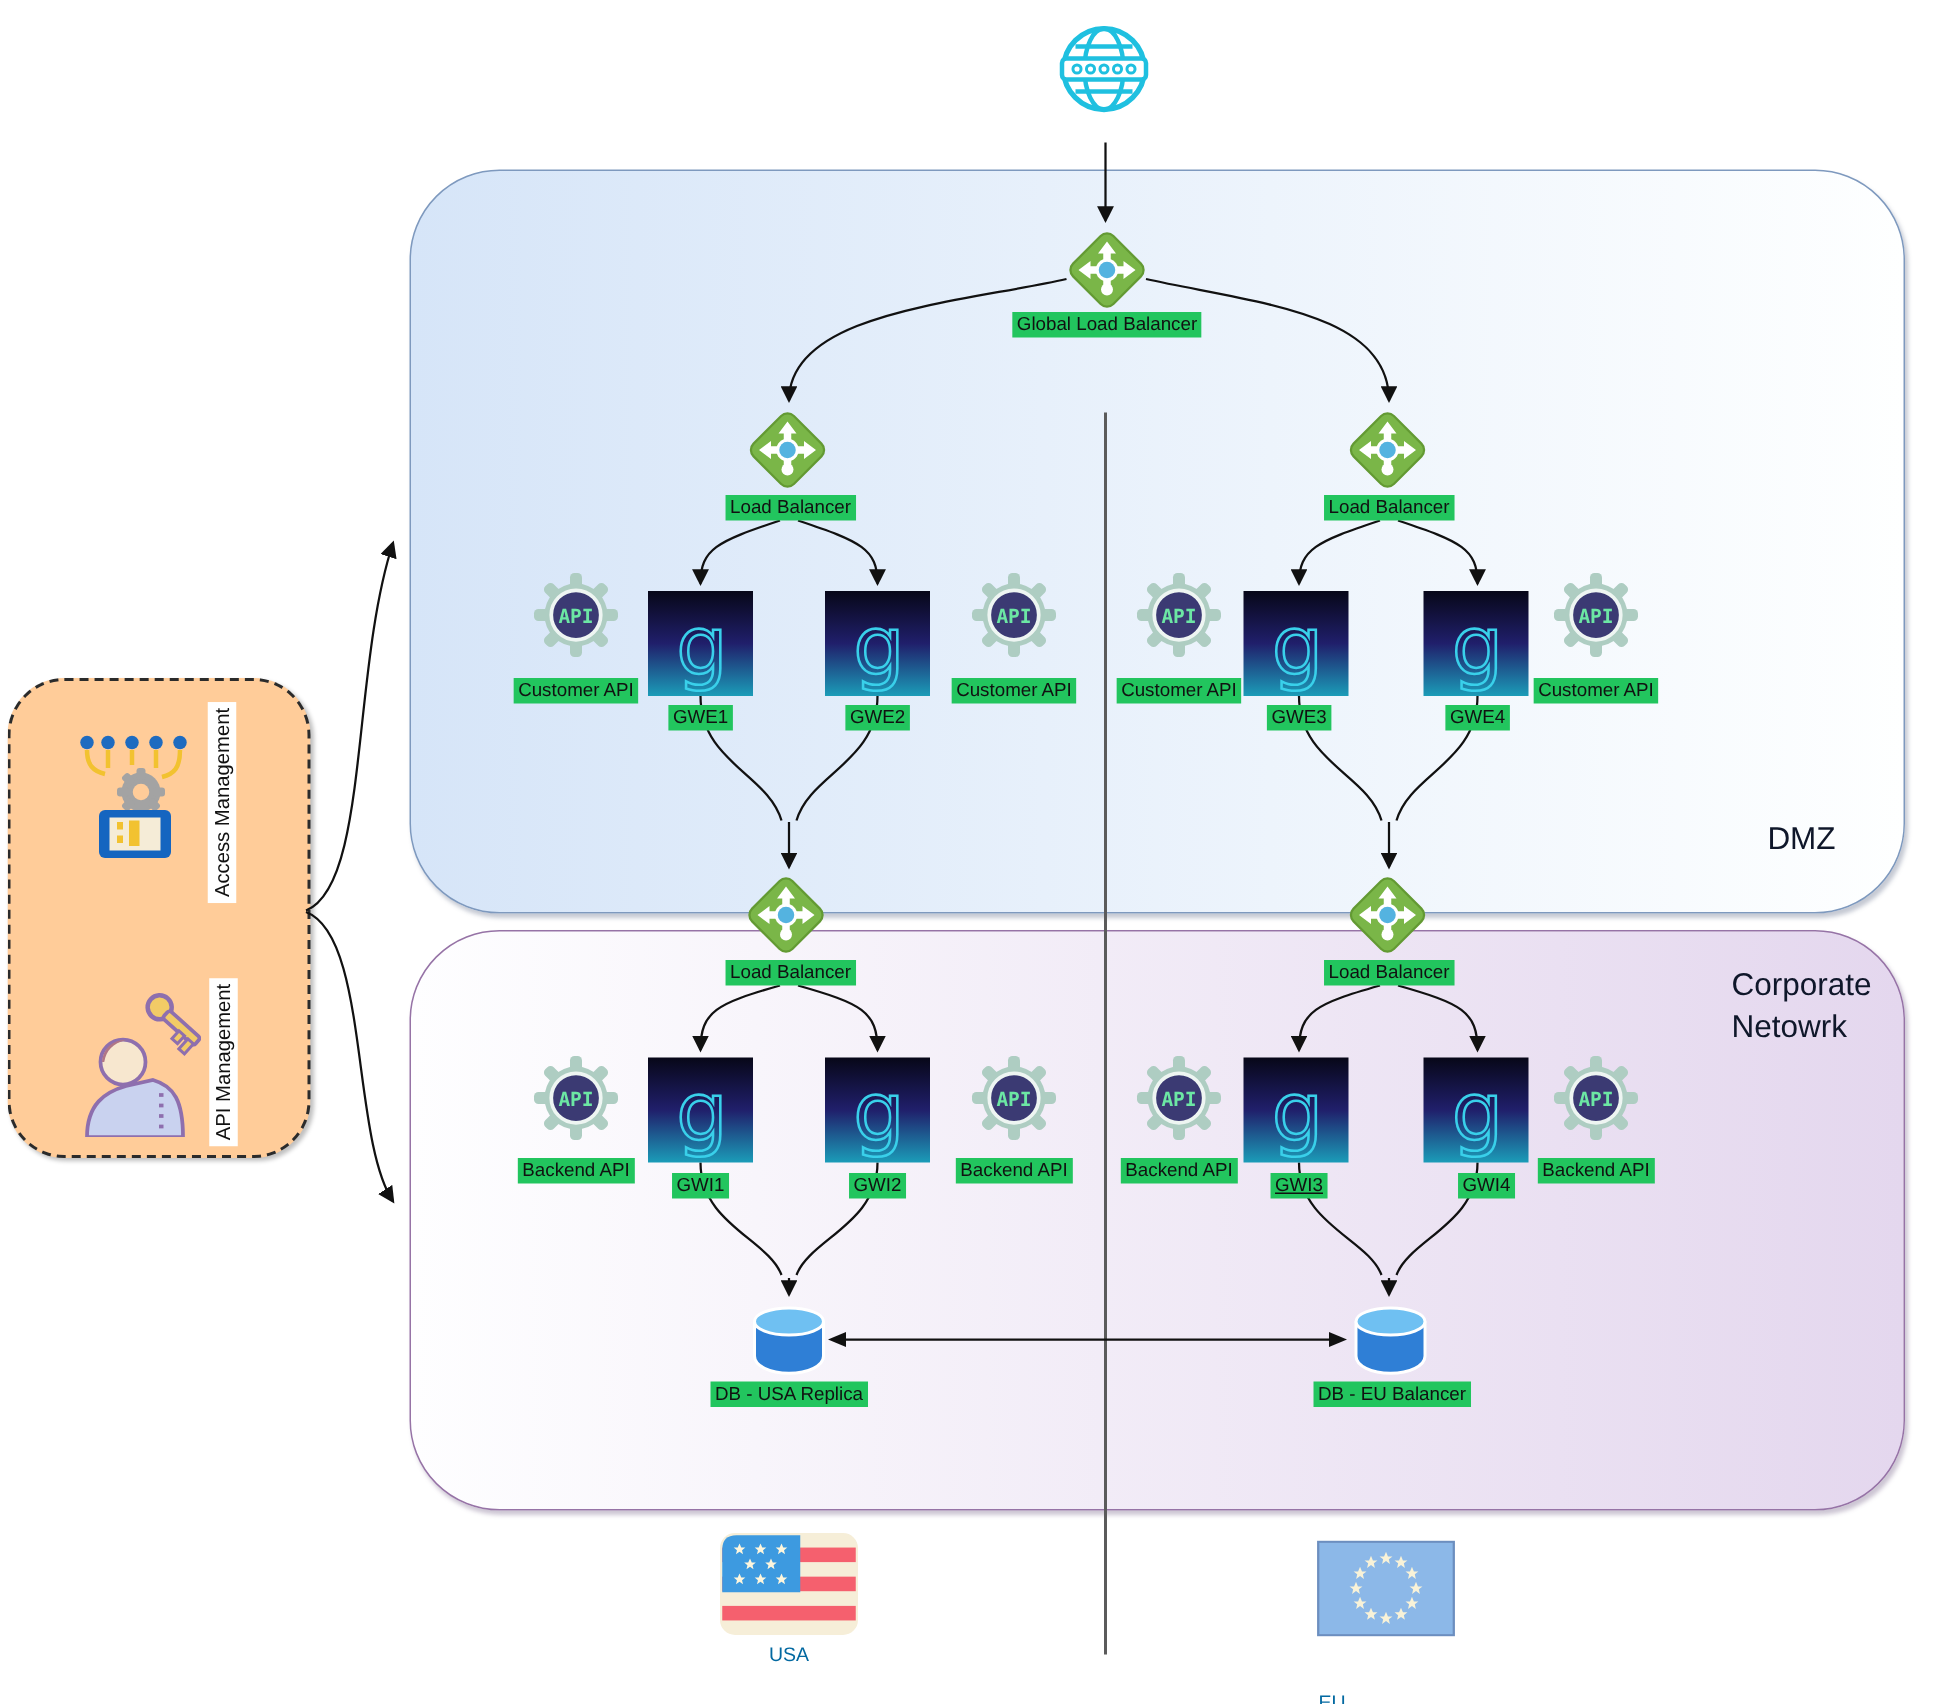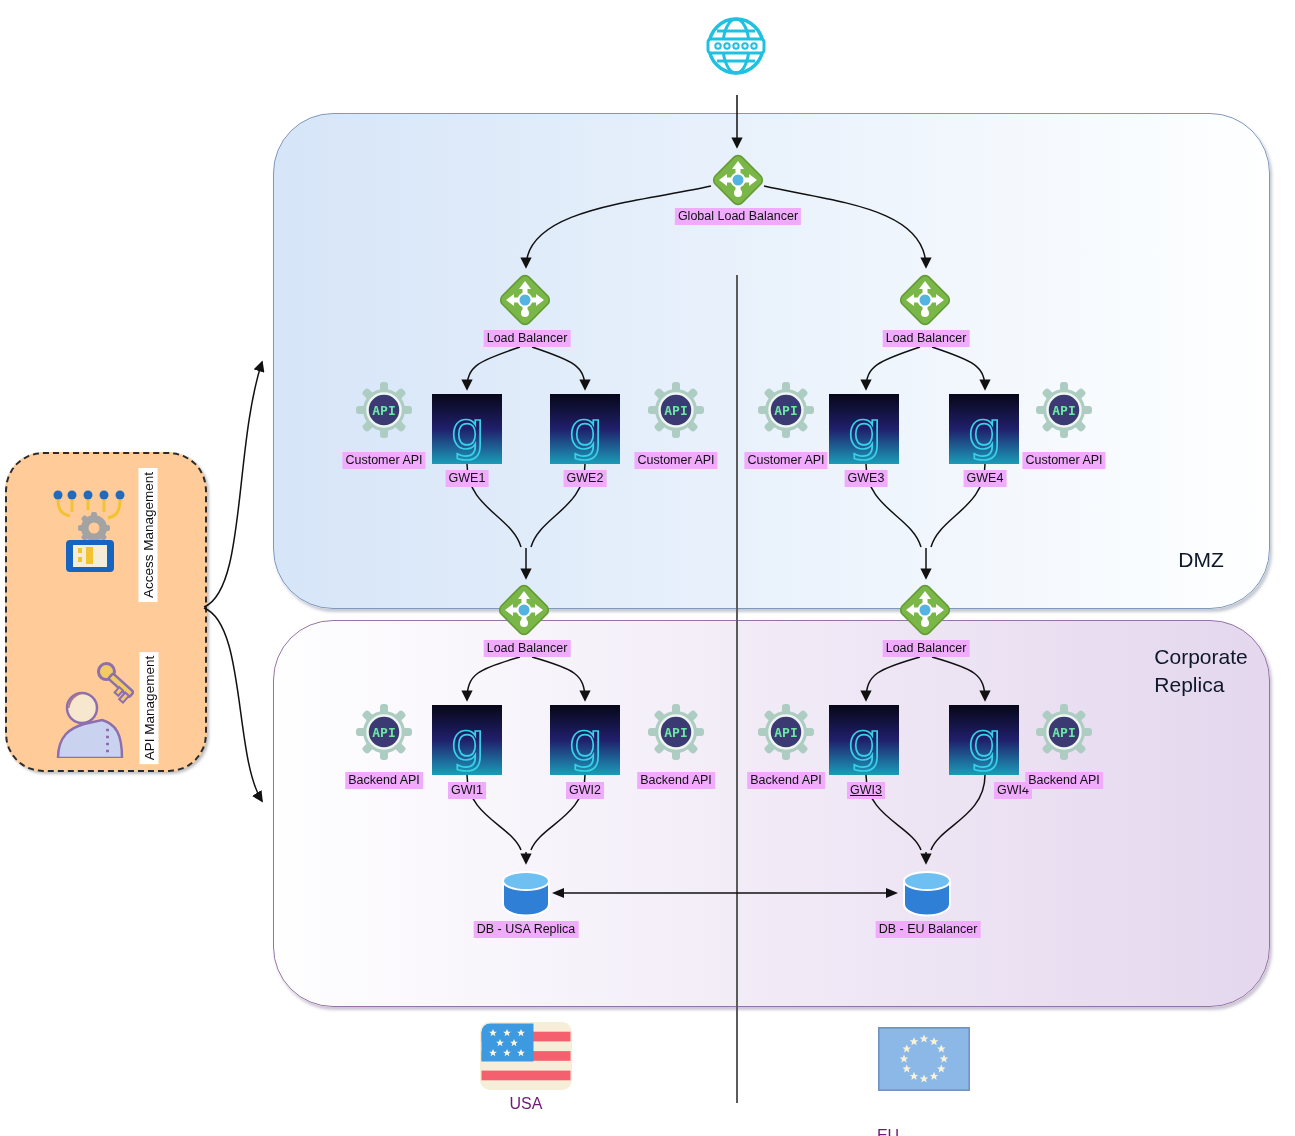--- a/index.html
+++ b/index.html
@@ -23,41 +23,41 @@
     background:#ffcc99;border:2px dashed #2b2b2b;border-radius:38px;
     box-shadow:2px 2px 3px rgba(0,0,0,.25);}
   .vlabel{position:absolute;background:#fff;padding:2px 4px;font-size:13.5px;color:#111;
     white-space:nowrap;transform:translate(-50%,-50%) rotate(-90deg);}
 
   
   #wires{position:absolute;left:0;top:0;width:1295px;height:1136px;z-index:5;pointer-events:none;}
 
   
   .node{position:absolute;z-index:8;}
-  .nlabel{position:absolute;z-index:9;background:#f0abfc;padding:0 3px;font-size:12.5px;
+  .nlabel{position:absolute;z-index:9;background:#22c55e;padding:0 3px;font-size:12.5px;
     line-height:17px;color:#111;transform:translateX(-50%);white-space:nowrap;}
-  .freelabel{position:absolute;z-index:9;font-size:16px;color:#701a75;transform:translateX(-50%);
+  .freelabel{position:absolute;z-index:9;font-size:13px;color:#0369a1;transform:translateX(-50%);
     white-space:nowrap;}
 
   
   .gw{position:absolute;z-index:8;width:70px;height:70px;
     background:linear-gradient(180deg,#070718 0%,#201f6b 50%,#1b9cb8 100%);}
   .gw svg{display:block;}
 </style>
 </head>
 <body>
 
 <div id="canvas">
 
   <div class="zone" id="dmz-zone"></div>
   <div class="zone" id="corp-zone"></div>
   <div class="zone-label" style="left:1201px;top:548px;">DMZ</div>
   <div class="zone-label" id="corp-label" style="left:1201px;top:643px;">
     <div>Corporate</div>
-    <div>Replica</div>
+    <div>Netowrk</div>
   </div>
 
   <div id="mgmt-panel"></div>
 
   <div class="node" style="left:48px;top:488px;">
     <svg width="84" height="88" viewBox="0 0 84 88">
       <g stroke="#f2c230" stroke-width="3" fill="none">
         <path d="M10,12 c0,10 4,14 12,16"></path>
         <path d="M24,12 v12"></path>
         <path d="M40,12 v10"></path>
@@ -284,21 +284,21 @@
         <text x="36" y="55" text-anchor="middle" font-family="DejaVu Sans, sans-serif" font-size="54" fill="none" stroke="#39d0ea" stroke-width="1.7">g</text>
       </svg>
   </div>
   <div class="nlabel" style="left:866px;top:782px;text-decoration:underline;">GWI3</div>
 
   <div class="gw" style="left:949px;top:705px;">
     <svg width="70" height="70" viewBox="0 0 70 70">
         <text x="36" y="55" text-anchor="middle" font-family="DejaVu Sans, sans-serif" font-size="54" fill="none" stroke="#39d0ea" stroke-width="1.7">g</text>
       </svg>
   </div>
-  <div class="nlabel" style="left:1013px;top:782px;">GWI4</div>
+  <div class="nlabel" style="left:991px;top:782px;">GWI4</div>
 
   <div class="node" style="left:355px;top:381px;">
     <svg width="58" height="58" viewBox="0 0 58 58">
       <g fill="#aecdc2">
           <circle cx="29" cy="29" r="21"></circle>
         <rect x="25" y="1" width="8" height="11" rx="3"></rect>
         <rect x="25" y="1" width="8" height="11" rx="3" transform="rotate(45 29 29)"></rect>
         <rect x="25" y="1" width="8" height="11" rx="3" transform="rotate(90 29 29)"></rect>
         <rect x="25" y="1" width="8" height="11" rx="3" transform="rotate(135 29 29)"></rect>
         <rect x="25" y="1" width="8" height="11" rx="3" transform="rotate(180 29 29)"></rect>

